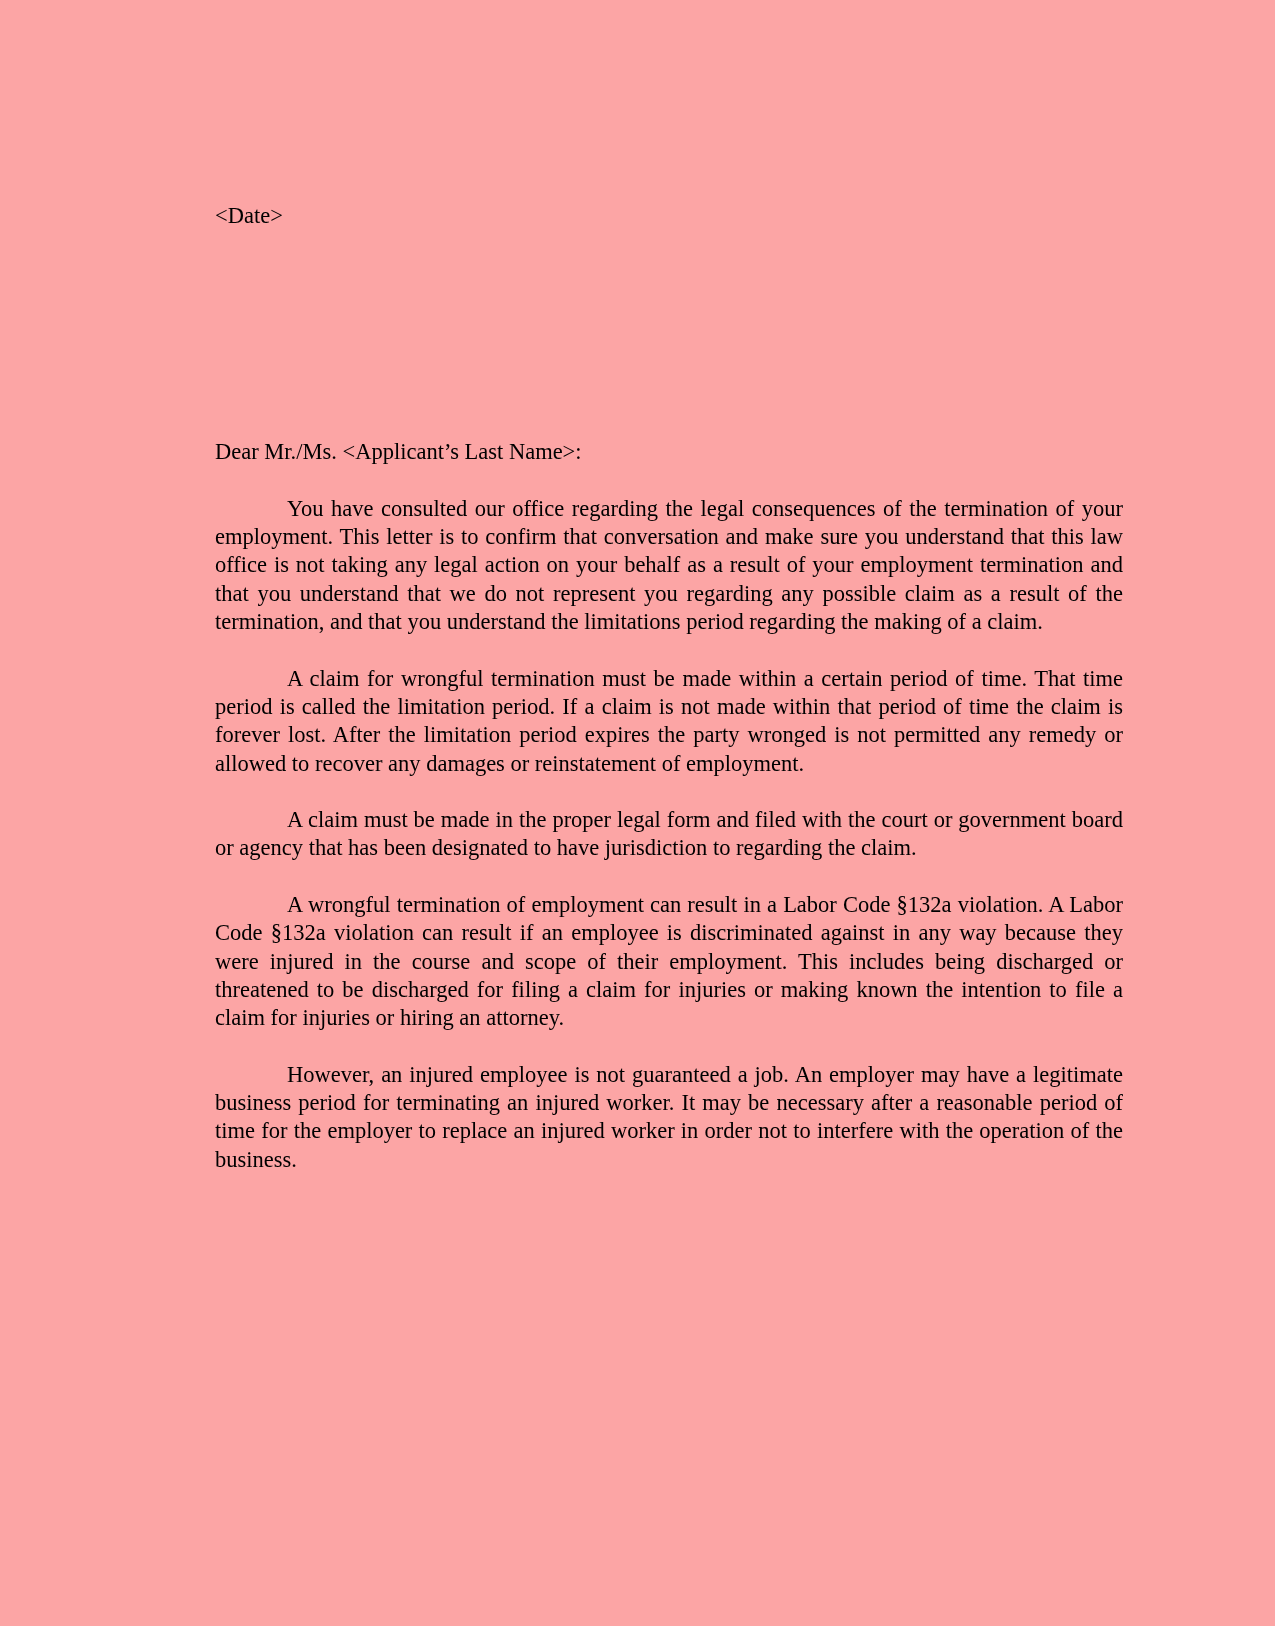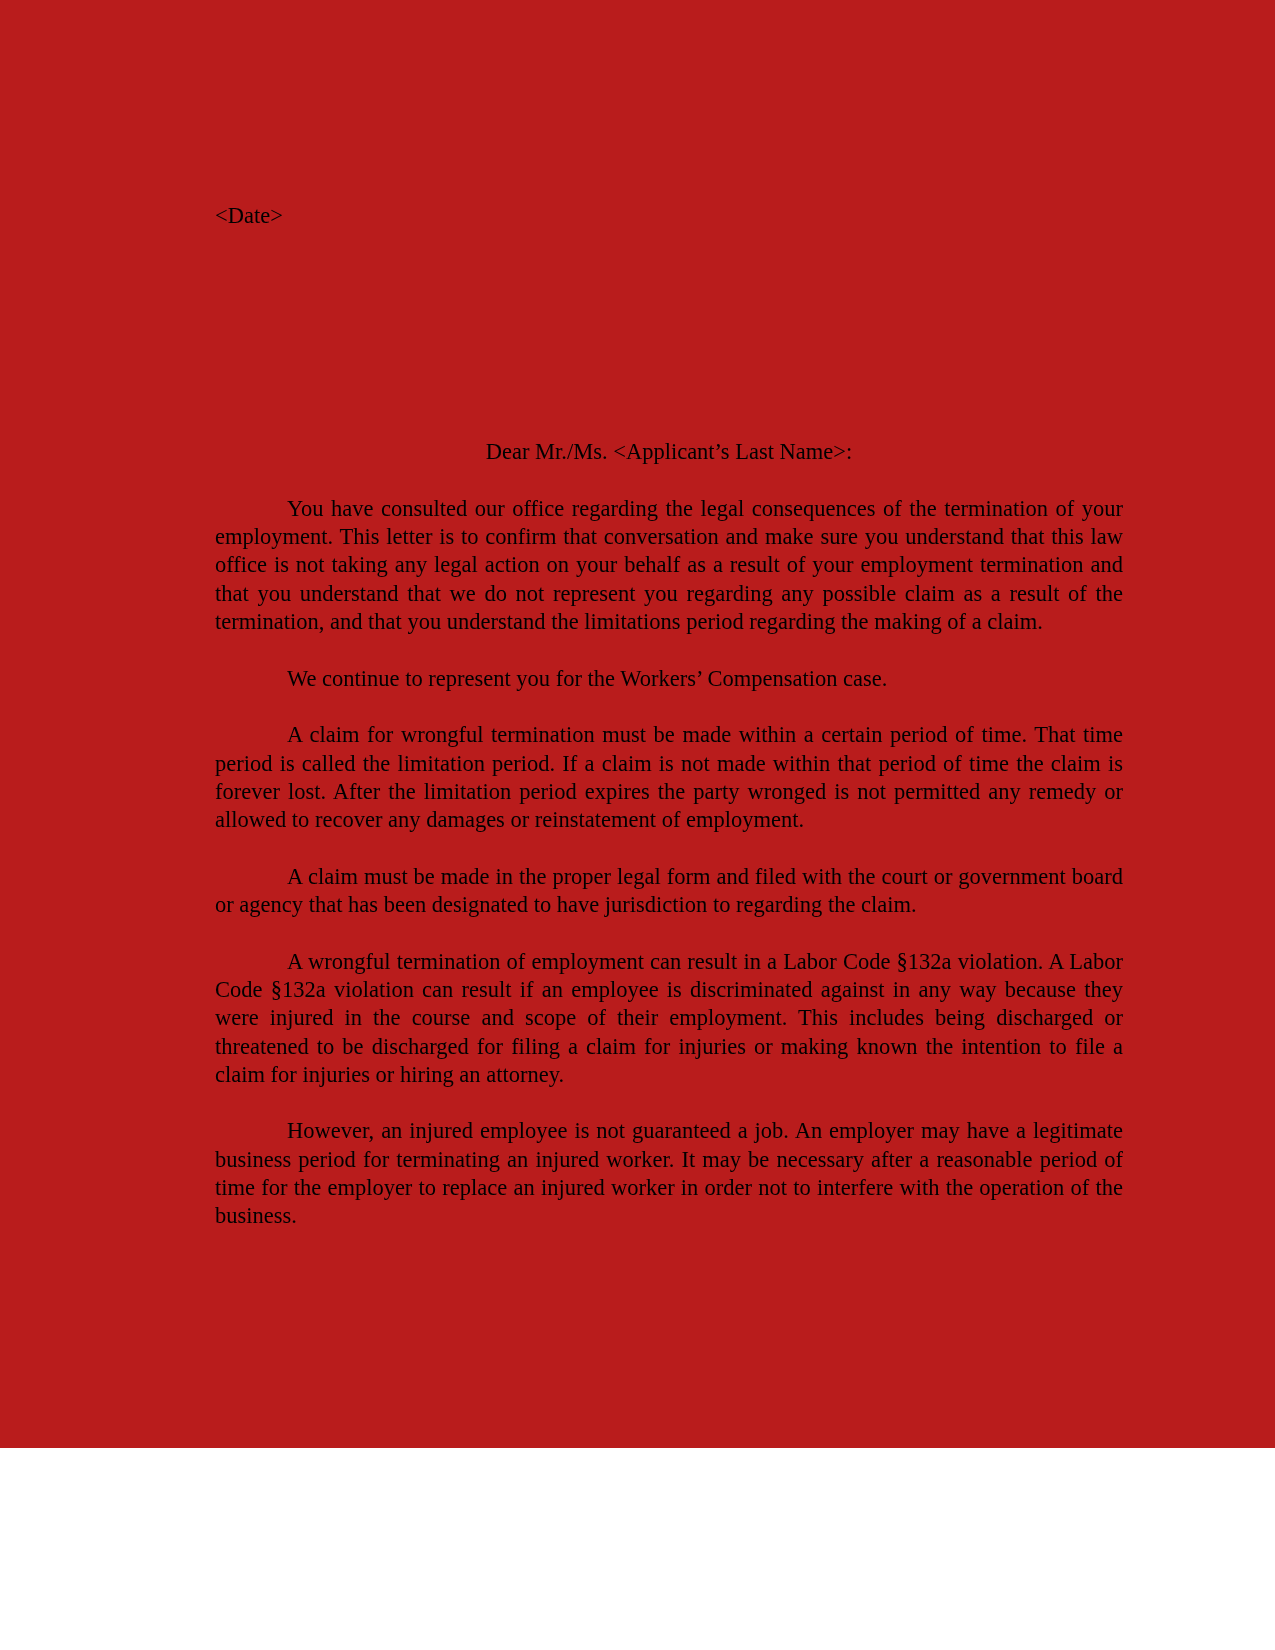--- a/index.html
+++ b/index.html
@@ -3,36 +3,35 @@
 <meta charset="utf-8">
 <style>
   html, body {
     margin: 0;
     padding: 0;
     background: #ffffff;
   }
   .page {
     position: relative;
     width: 1275px;
-    height: 1448px;
+    height: 1626px;
     box-sizing: border-box;
-    background: #b91c1c;
+    background: #fca5a5;
     color: #000000;
     font-family: "Liberation Serif", "DejaVu Serif", serif;
     font-size: 22.5px;
     line-height: 28.3px;
     padding: 202px 152px 0 215px;
     overflow: hidden;
   }
   .date-line {
     margin: 0 0 208px 0;
   }
   .salutation-line {
     margin: 0 0 28.3px 0;
-    text-align: center;
   }
   p.body-para {
     margin: 0 0 28.3px 0;
     text-align: justify;
     text-indent: 72px;
   }
   p.body-para:last-child {
     margin-bottom: 0;
   }
 </style>
@@ -40,21 +39,20 @@
 <body>
 
 <div class="page">
 
   <p class="date-line">&lt;Date&gt;</p>
 
   <p class="salutation-line">Dear Mr./Ms. &lt;Applicant’s Last Name&gt;:</p>
 
   <p class="body-para">You have consulted our office regarding the legal consequences of the termination of your employment.  This letter is to confirm that conversation and make sure you understand that this law office is not taking any legal action on your behalf as a result of your employment termination and that you understand that we do not represent you regarding any possible claim as a result of the termination, and that you understand the limitations period regarding the making of a claim.</p>
 
-  <p class="body-para">We continue to represent you for the Workers’ Compensation case.</p>
 
   <p class="body-para">A claim for wrongful termination must be made within a certain period of time.  That time period is called the limitation period.  If a claim is not made within that period of time the claim is forever lost.  After the limitation period expires the party wronged is not permitted any remedy or allowed to recover any damages or reinstatement of employment.</p>
 
   <p class="body-para">A claim must be made in the proper legal form and filed with the court or government board or agency that has been designated to have jurisdiction to regarding the claim.</p>
 
   <p class="body-para">A wrongful termination of employment can result in a Labor Code §132a violation.  A Labor Code §132a violation can result if an employee is discriminated against in any way because they were injured in the course and scope of their employment.  This includes being discharged or threatened to be discharged for filing a claim for injuries or making known the intention to file a claim for injuries or hiring an attorney.</p>
 
 
   <p class="body-para">However, an injured employee is not guaranteed a job.  An employer may have a legitimate business period for terminating an injured worker.  It may be necessary after a reasonable period of time for the employer to replace an injured worker in order not to interfere with the operation of the business.</p>
 

